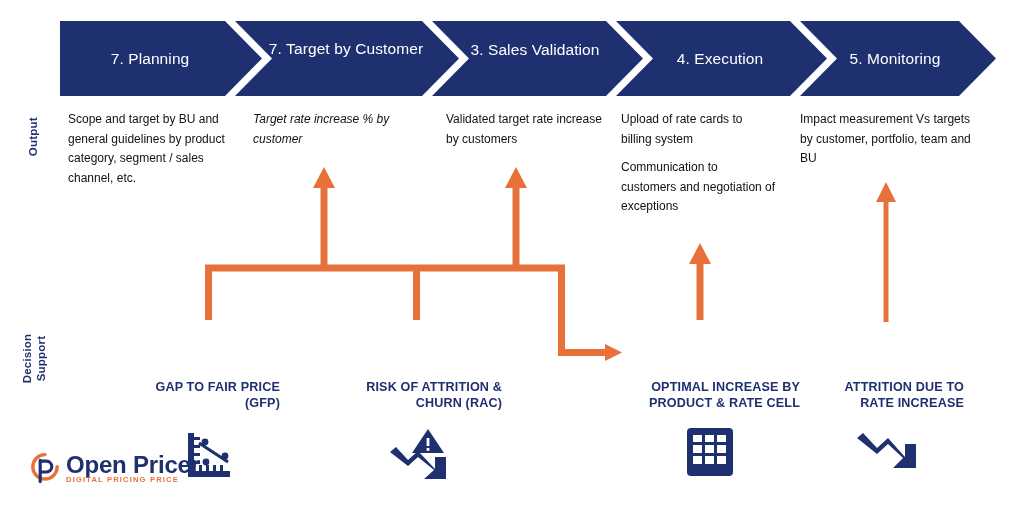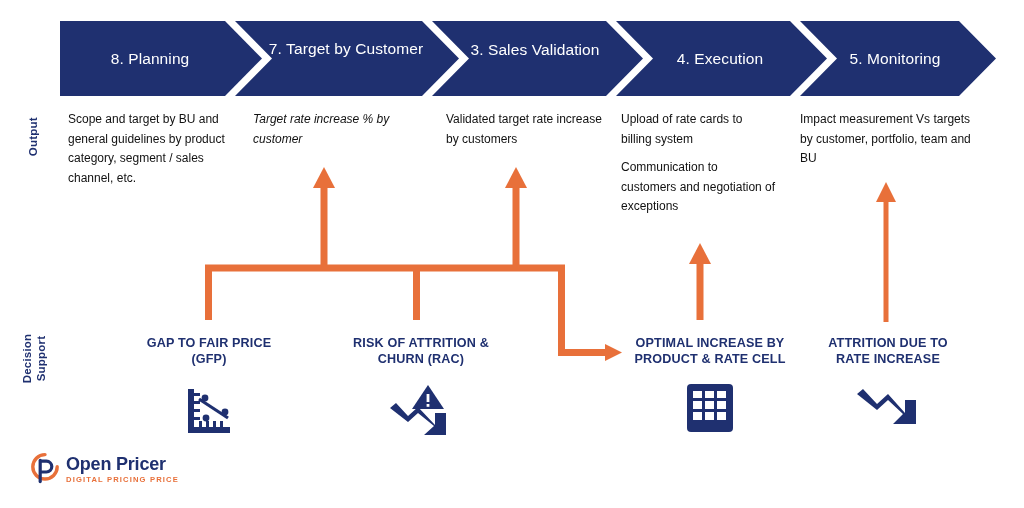--- a/index.html
+++ b/index.html
@@ -72,21 +72,22 @@
     color: #111111;
   }
   .output-block p {
     margin: 0 0 9px 0;
   }
   .output-block p:last-child { margin-bottom: 0; }
 
   
   .ds-block {
     position: absolute;
-    text-align: center;
+    text-align: right;
+    margin-top: 44px;
   }
   .ds-title {
     color: #1F3070;
     font-weight: bold;
     font-size: 12.6px;
     line-height: 15.5px;
     letter-spacing: 0.15px;
     text-transform: uppercase;
   }
   .ds-icon {
@@ -118,21 +119,21 @@
   #logo-mark { flex: 0 0 auto; }
   #logo-text {
     margin-left: 6px;
     display: flex;
     flex-direction: column;
     justify-content: center;
   }
   #logo-name {
     color: #1F3070;
     font-weight: bold;
-    font-size: 18px;
+    font-size: 24px;
     line-height: 19px;
     letter-spacing: -0.2px;
   }
   #logo-tagline {
     color: #E8703A;
     font-size: 7.6px;
     line-height: 10px;
     letter-spacing: 1.15px;
     font-weight: bold;
     margin-top: 1px;
@@ -150,21 +151,21 @@
 
       <polygon points="235,21 422,21 459,58.5 422,96 235,96 272,58.5" fill="#1F3070"></polygon>
 
       <polygon points="432,21 606,21 643,58.5 606,96 432,96 469,58.5" fill="#1F3070"></polygon>
 
       <polygon points="616,21 790,21 827,58.5 790,96 616,96 653,58.5" fill="#1F3070"></polygon>
 
       <polygon points="800,21 959,21 996,58.5 959,96 800,96 837,58.5" fill="#1F3070"></polygon>
     </svg>
 
-    <div class="chevron-label" style="left:70px; top:49px; width:160px;">8. Planning</div>
+    <div class="chevron-label" style="left:70px; top:49px; width:160px;">7. Planning</div>
     <div class="chevron-label" style="left:266px; top:39px; width:160px;">7. Target by Customer</div>
     <div class="chevron-label" style="left:455px; top:40px; width:160px;">3. Sales Validation</div>
     <div class="chevron-label" style="left:630px; top:49px; width:180px;">4. Execution</div>
     <div class="chevron-label" style="left:810px; top:49px; width:170px;">5. Monitoring</div>
   </div>
 
   <div class="row-axis-label" id="axis-output">Output</div>
   <div class="row-axis-label" id="axis-decision">Decision Support</div>
 
   <div class="output-block" style="left:68px; top:110px; width:160px;">

